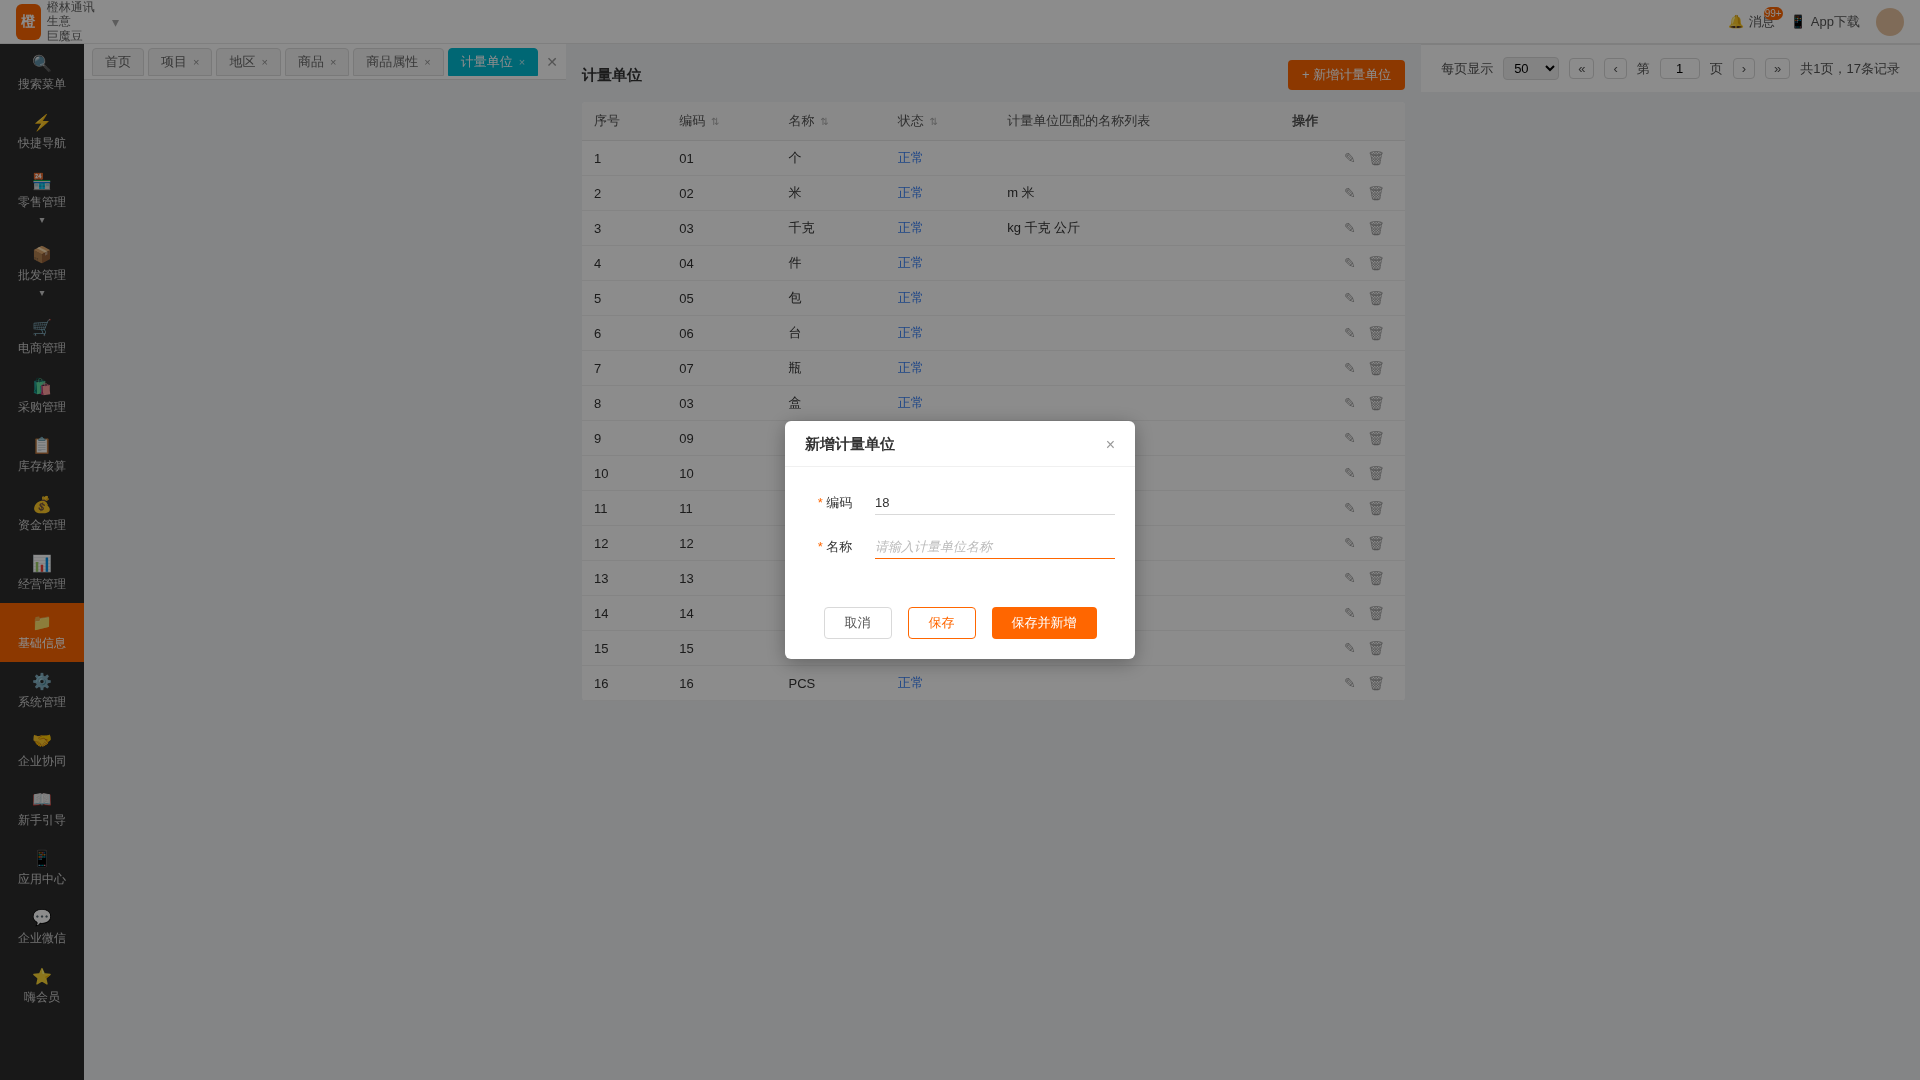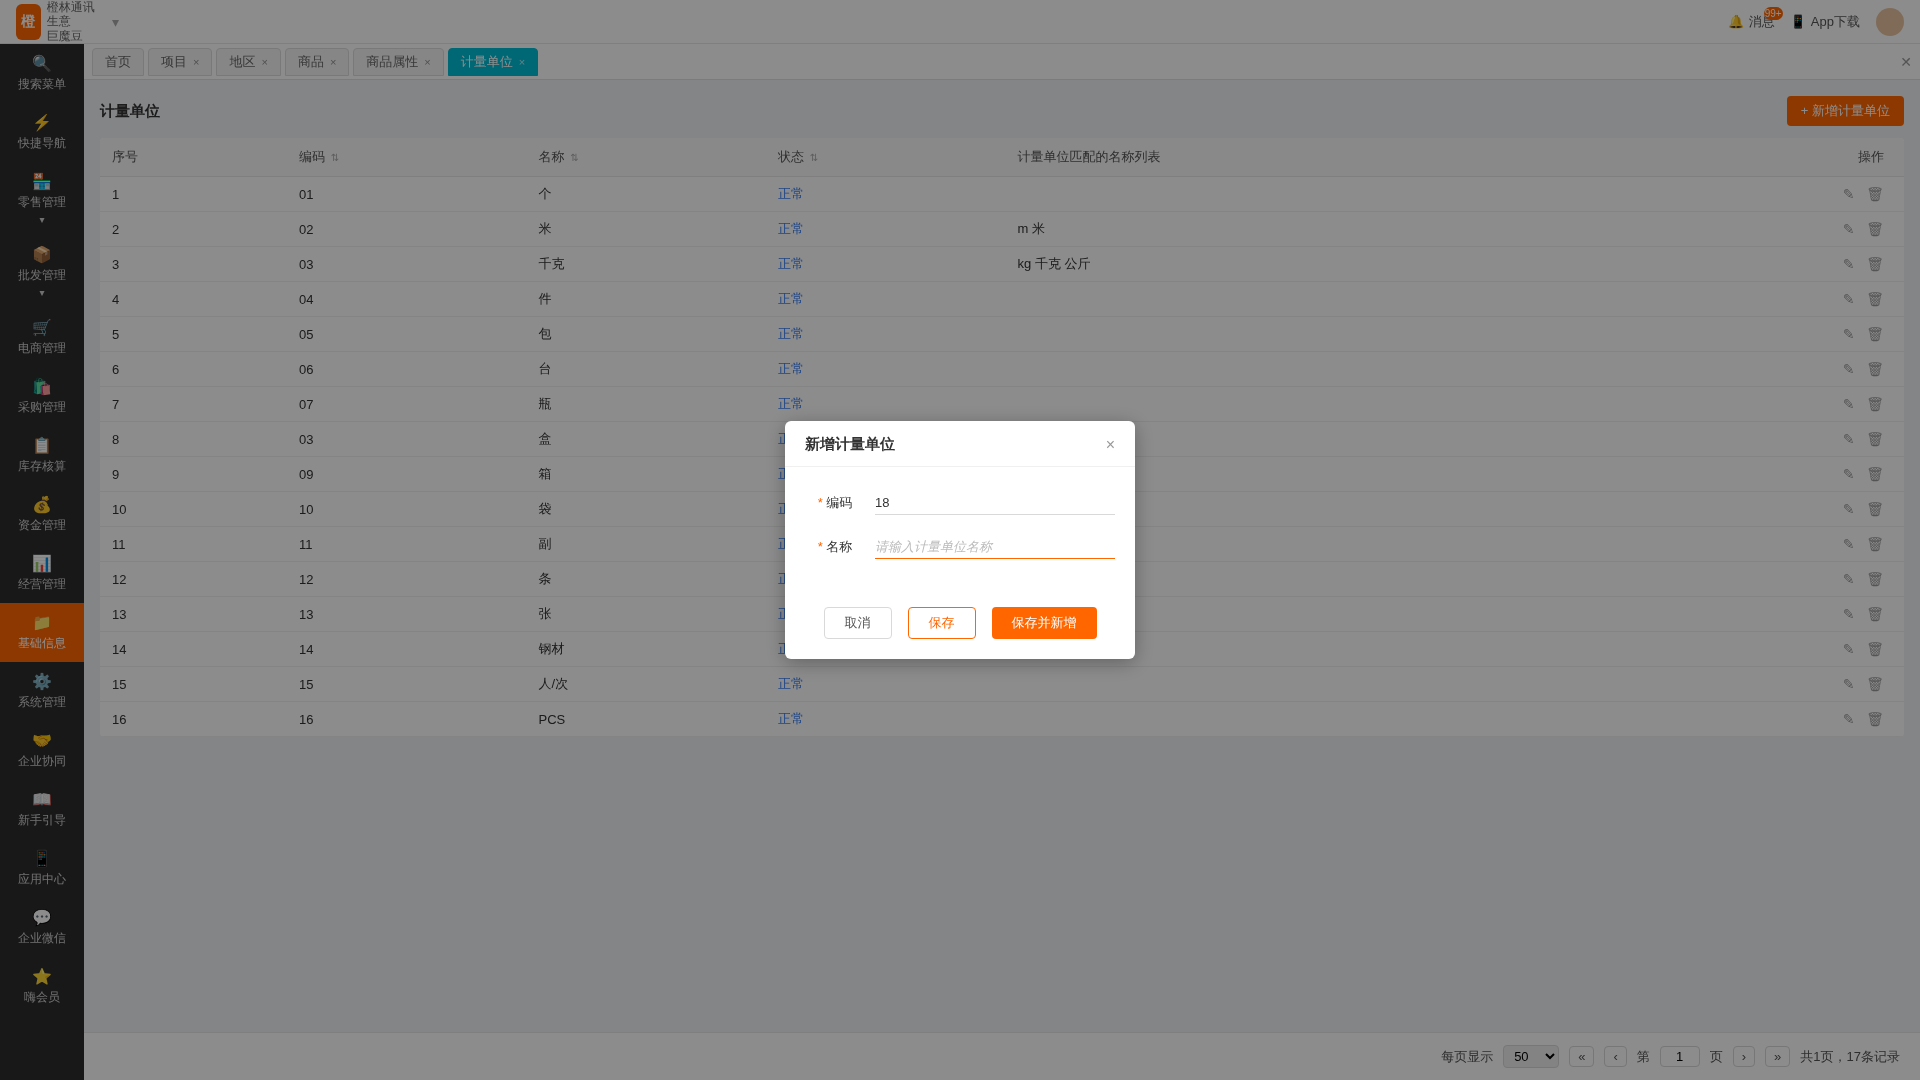--- a/index.html
+++ b/index.html
@@ -20,21 +20,21 @@
 
     .main-layout { display: flex; flex: 1; overflow: hidden; }
 
     
     .sidebar { width: 84px; background: #2d2d2d; color: #ccc; display: flex; flex-direction: column; overflow-y: auto; }
     .sidebar-item { display: flex; flex-direction: column; align-items: center; padding: 10px 4px; cursor: pointer; font-size: 12px; color: #ccc; gap: 3px; }
     .sidebar-item.active { background: #f60; color: #fff; }
     .sidebar-item-icon { font-size: 16px; }
 
     
-    .content-area { flex: 1; display: flex; flex-direction: column; background: #f0f2f5; overflow: hidden; }
+    .content-area { flex: 1; display: flex; flex-direction: row; background: #f0f2f5; overflow: hidden; }
 
     
     .tabs-bar { height: 36px; background: #fff; display: flex; align-items: center; padding: 0 8px; border-bottom: 1px solid #e0e0e0; gap: 4px; }
     .tab-item { display: flex; align-items: center; padding: 0 12px; height: 28px; border-radius: 4px 4px 0 0; font-size: 13px; cursor: pointer; gap: 6px; border: 1px solid #ddd; background: #f5f5f5; color: #666; }
     .tab-item.active { background: #00bcd4; color: #fff; border-color: #00bcd4; }
     .tab-close { font-size: 11px; opacity: 0.7; }
 
     
     .page-content { flex: 1; padding: 16px; overflow-y: auto; position: relative; }
     .page-title-bar { display: flex; justify-content: space-between; align-items: center; margin-bottom: 12px; }
@@ -215,21 +215,21 @@
 
         <div class="table-wrap">
           <table>
             <thead>
               <tr>
                 <th>序号</th>
                 <th>编码 <span class="sort-arrow">⇅</span></th>
                 <th>名称 <span class="sort-arrow">⇅</span></th>
                 <th>状态 <span class="sort-arrow">⇅</span></th>
                 <th>计量单位匹配的名称列表</th>
-                <th style="text-align:right; padding-right:20px;">操作</th>
+                <th style="text-align:left; padding-right:20px;font-weight:bold;">操作</th>
               </tr>
             </thead>
             <tbody id="table-body">
             <tr>
       <td>1</td>
       <td>01</td>
       <td>个</td>
       <td class="status-normal">正常</td>
       <td></td>
       <td style="text-align:right; padding-right:20px;">

